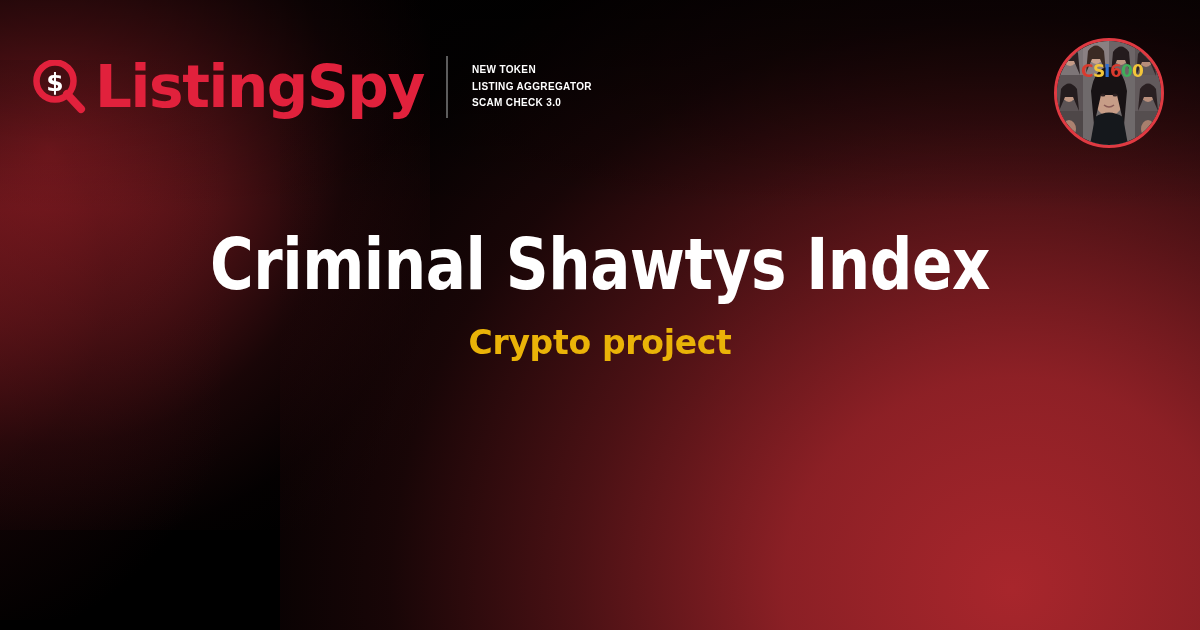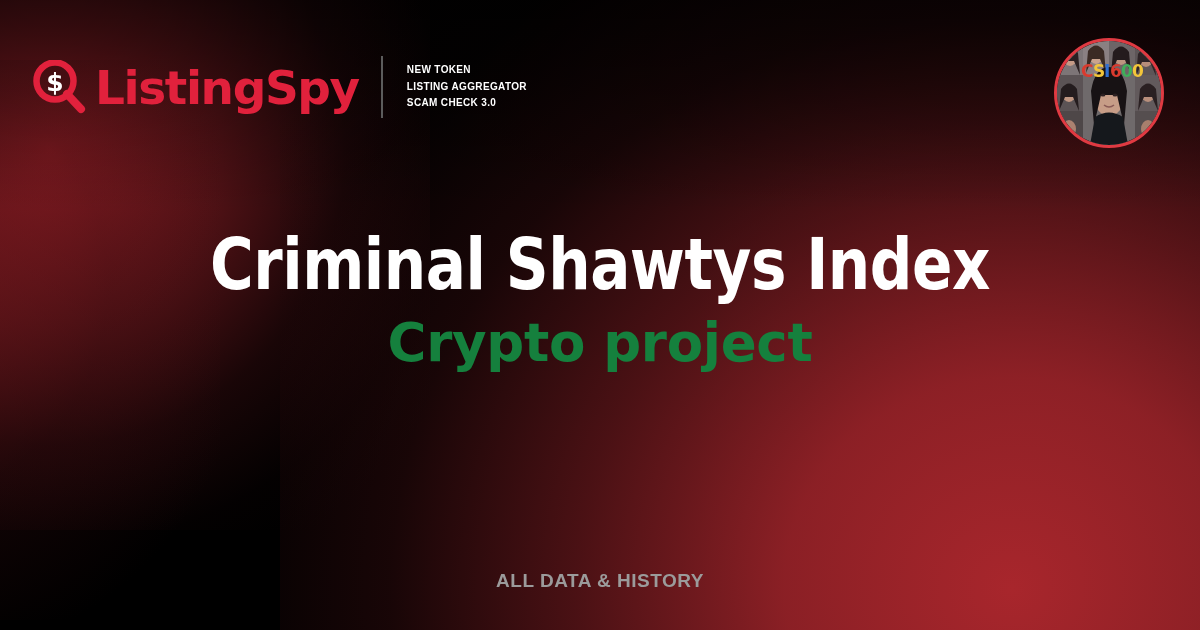--- a/index.html
+++ b/index.html
@@ -86,21 +86,21 @@
     align-items: center;
   }
   .brand-mark {
     width: 54px;
     height: 54px;
     flex: 0 0 54px;
     margin-right: 8px;
   }
   .brand-name {
     font-family: "DejaVu Sans", sans-serif;
-    font-size: 47px;
+    font-size: 58px;
     font-weight: 700;
     letter-spacing: -1.4px;
     line-height: 1;
     color: #E1213C;
     white-space: nowrap;
   }
   .brand-divider {
     width: 2px;
     height: 62px;
     background: #5c5c5c;
@@ -151,23 +151,23 @@
     font-family: "DejaVu Sans Condensed", "Liberation Sans Narrow", "Liberation Sans", sans-serif;
     font-size: 72px;
     font-weight: 700;
     line-height: 88px;
     letter-spacing: -0.5px;
     transform: scaleX(0.92);
     white-space: nowrap;
     margin: 0;
   }
   .subtitle {
-    color: #15803d;
+    color: #eab308;
     font-family: "DejaVu Sans", sans-serif;
-    font-size: 53px;
+    font-size: 33px;
     font-weight: 700;
     line-height: 58px;
     letter-spacing: -0.3px;
     margin: 6px 0 0 0;
     white-space: nowrap;
   }
 
   
   .footer {
     position: absolute;
@@ -274,17 +274,14 @@
         </svg>
       </div>
     </div>
   </div>
 
   <div class="center">
     <div class="title">Criminal Shawtys Index</div>
     <div class="subtitle">Crypto project</div>
   </div>
 
-  <div class="footer">
-    <span class="footer-text">ALL DATA &amp; HISTORY</span>
-  </div>
 
 </div>
 
 </body></html>

